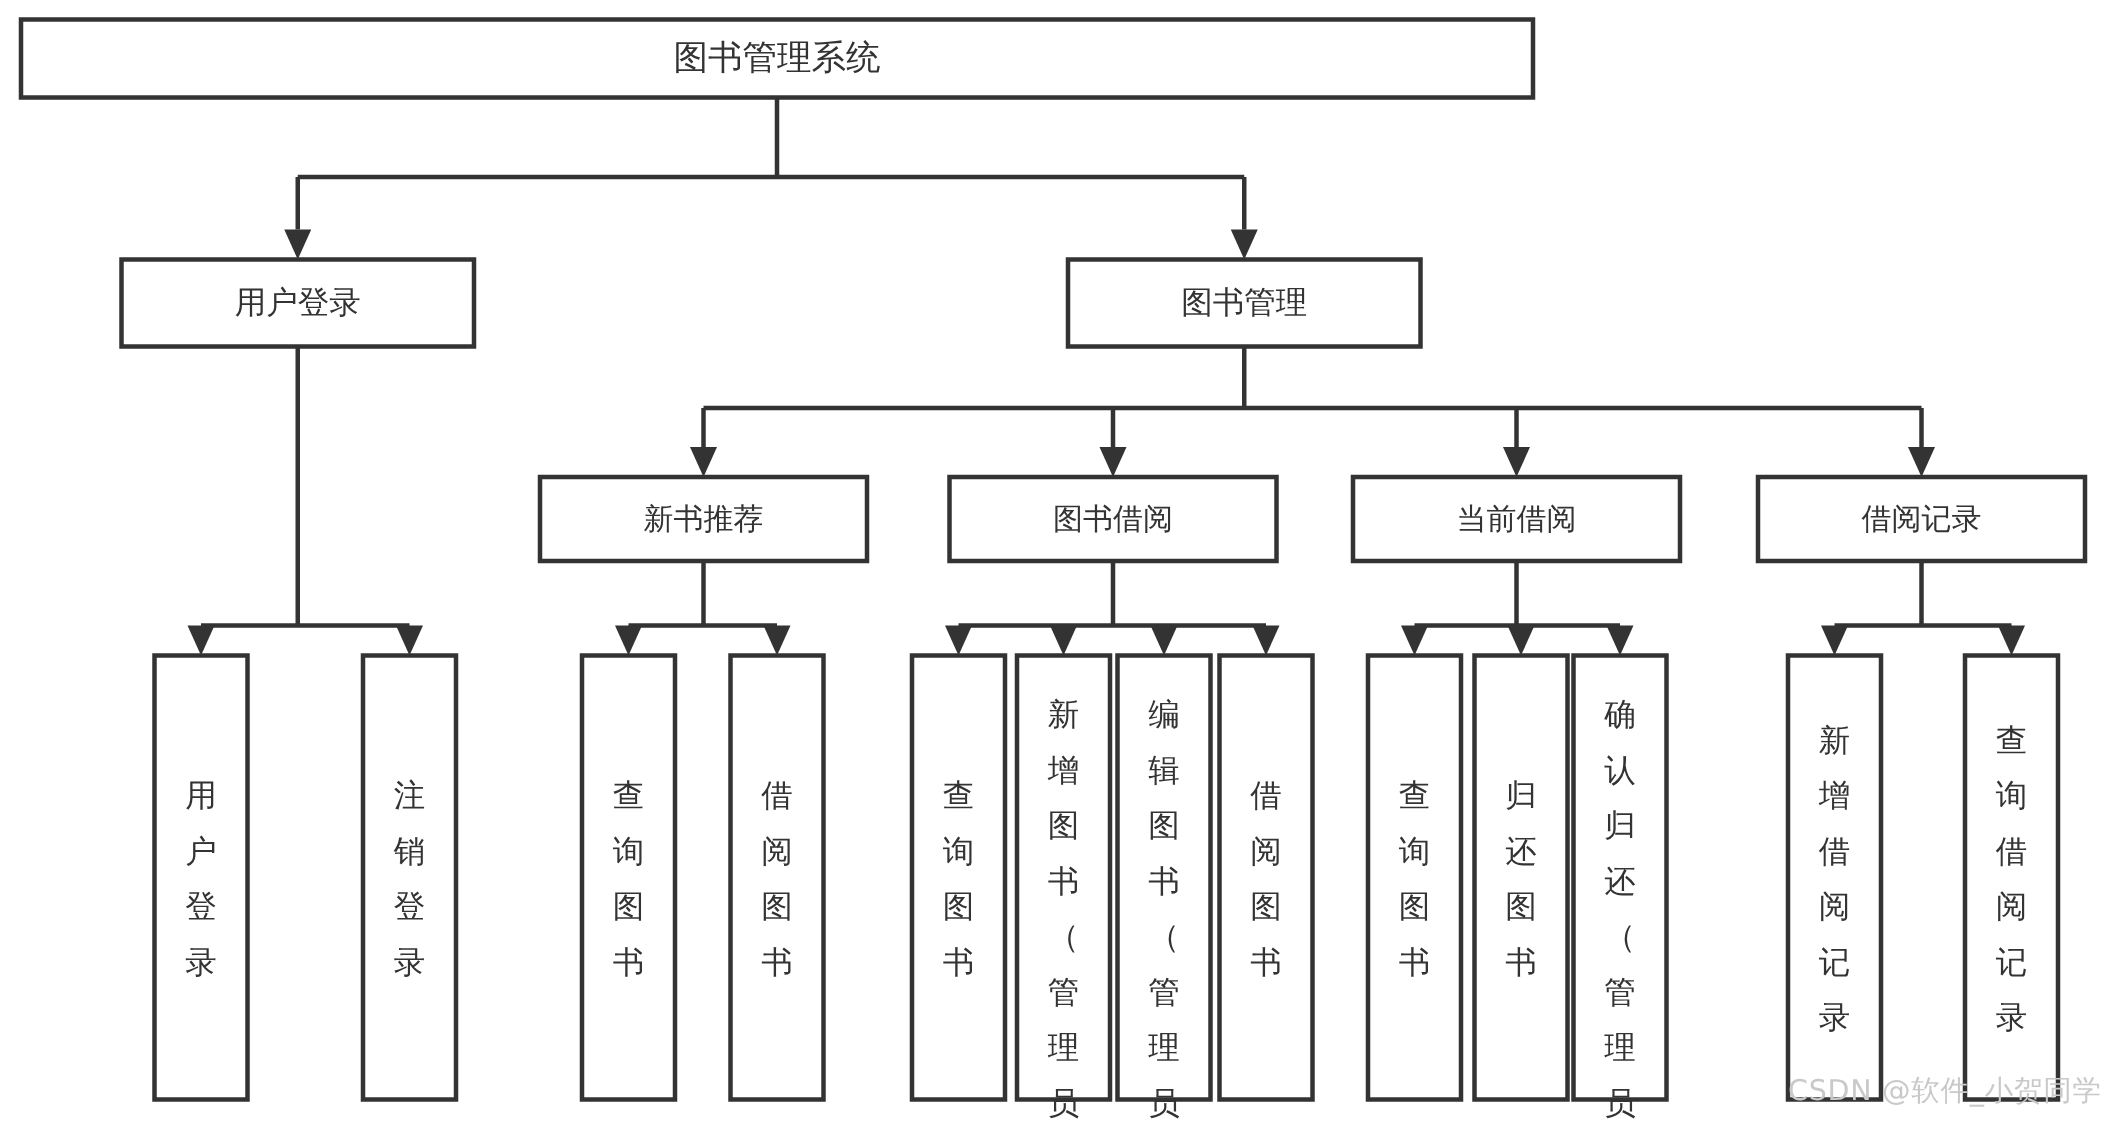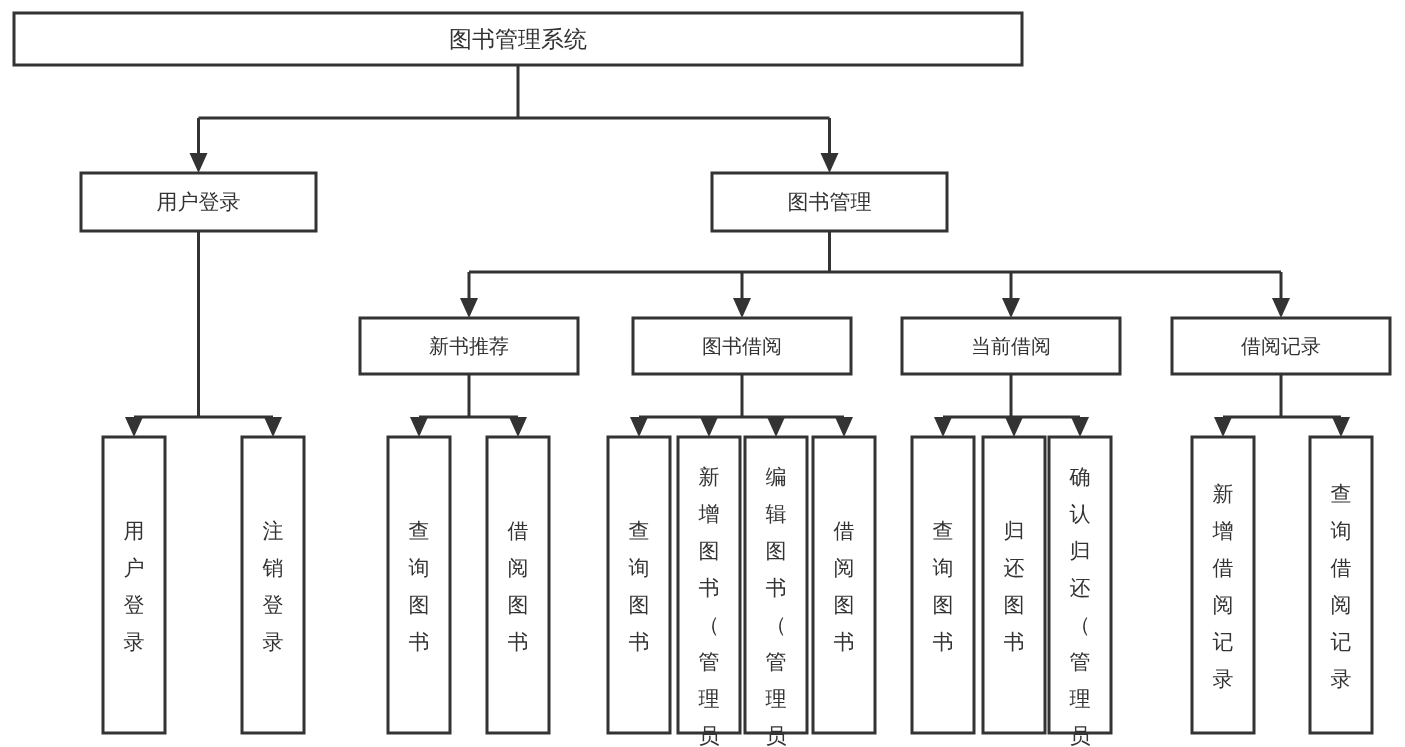--- a/index.html
+++ b/index.html
@@ -169,14 +169,15 @@
           <rect x="1192" y="437" width="62" height="296" class="node-box"></rect>
           <text x="1223" y="494.5" class="node-label vert-label"><tspan x="1223" dy="0">新</tspan><tspan x="1223" dy="37">增</tspan><tspan x="1223" dy="37">借</tspan><tspan x="1223" dy="37">阅</tspan><tspan x="1223" dy="37">记</tspan><tspan x="1223" dy="37">录</tspan></text>
         </g>
         <g>
           <rect x="1310" y="437" width="62" height="296" class="node-box"></rect>
           <text x="1341" y="494.5" class="node-label vert-label"><tspan x="1341" dy="0">查</tspan><tspan x="1341" dy="37">询</tspan><tspan x="1341" dy="37">借</tspan><tspan x="1341" dy="37">阅</tspan><tspan x="1341" dy="37">记</tspan><tspan x="1341" dy="37">录</tspan></text>
         </g>
       </g>
   </svg>
 
+  <div class="watermark" style="left:1192px;top:714px;">CSDN @软件_小贺同学</div>
 
 </div>
 
 </body></html>

